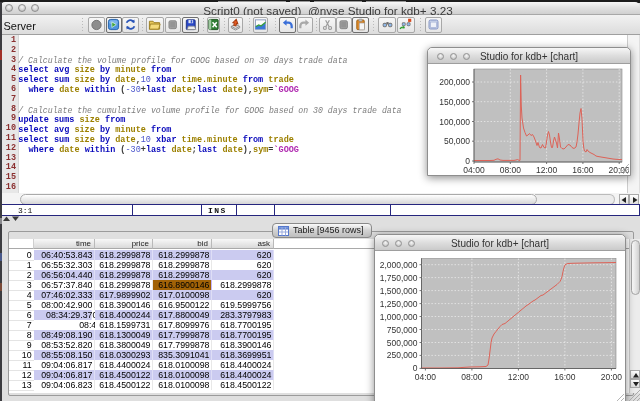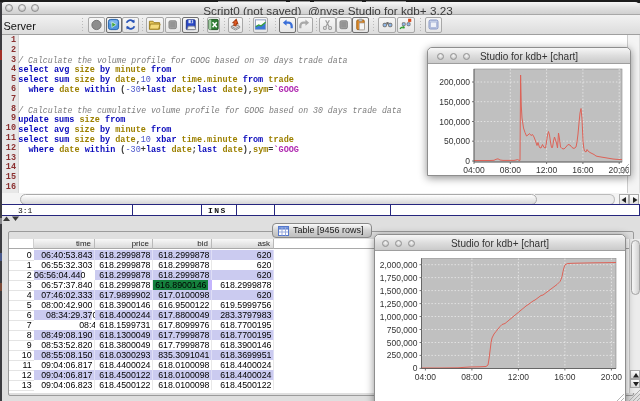--- a/index.html
+++ b/index.html
@@ -296,30 +296,30 @@
       </div>
       <div class="trow" style="top:21px;">
         <div class="idx">1&nbsp;</div>
         <div class="c" style="left:25px;width:61px;background:#fff;border-right:1px solid #e8e8e8;">06:55:32.303</div>
         <div class="c" style="left:86px;width:58px;background:#fff;border-right:1px solid #e8e8e8;">618.2999878</div>
         <div class="c" style="left:144px;width:59px;background:#fff;border-right:1px solid #e8e8e8;">618.2999878</div>
         <div class="c" style="left:203px;width:62px;background:#fff;border-right:1px solid #e8e8e8;">620</div>
       </div>
       <div class="trow" style="top:31px;">
         <div class="idx">2&nbsp;</div>
-        <div class="c" style="left:25px;width:48px;background:#cbcbf0;border-right:1px solid #dedef6;">06:56:04.440</div>
+        <div class="c" style="left:25px;width:61px;background:#cbcbf0;border-right:1px solid #dedef6;">06:56:04.440</div>
         <div class="c" style="left:86px;width:58px;background:#cbcbf0;border-right:1px solid #dedef6;">618.2999878</div>
         <div class="c" style="left:144px;width:59px;background:#cbcbf0;border-right:1px solid #dedef6;">618.2999878</div>
         <div class="c" style="left:203px;width:62px;background:#cbcbf0;border-right:1px solid #dedef6;">620</div>
       </div>
       <div class="trow" style="top:41px;">
         <div class="idx">3&nbsp;</div>
         <div class="c" style="left:25px;width:61px;background:#fff;border-right:1px solid #e8e8e8;">06:57:37.840</div>
         <div class="c" style="left:86px;width:58px;background:#fff;border-right:1px solid #e8e8e8;">618.2999878</div>
-        <div class="c" style="left:144px;width:59px;background:#15803d;border-right:4px solid #c4b5fd;">616.8900146</div>
+        <div class="c" style="left:144px;width:59px;background:#a16207;border-right:1px solid #c4b5fd;">616.8900146</div>
         <div class="c" style="left:203px;width:62px;background:#fff;border-right:1px solid #e8e8e8;">618.2999878</div>
       </div>
       <div class="trow" style="top:51px;">
         <div class="idx">4&nbsp;</div>
         <div class="c" style="left:25px;width:61px;background:#cbcbf0;border-right:1px solid #dedef6;">07:46:02.333</div>
         <div class="c" style="left:86px;width:58px;background:#cbcbf0;border-right:1px solid #dedef6;">617.9899902</div>
         <div class="c" style="left:144px;width:59px;background:#cbcbf0;border-right:1px solid #dedef6;">617.0100098</div>
         <div class="c" style="left:203px;width:62px;background:#cbcbf0;border-right:1px solid #dedef6;">620</div>
       </div>
       <div class="trow" style="top:61px;">

